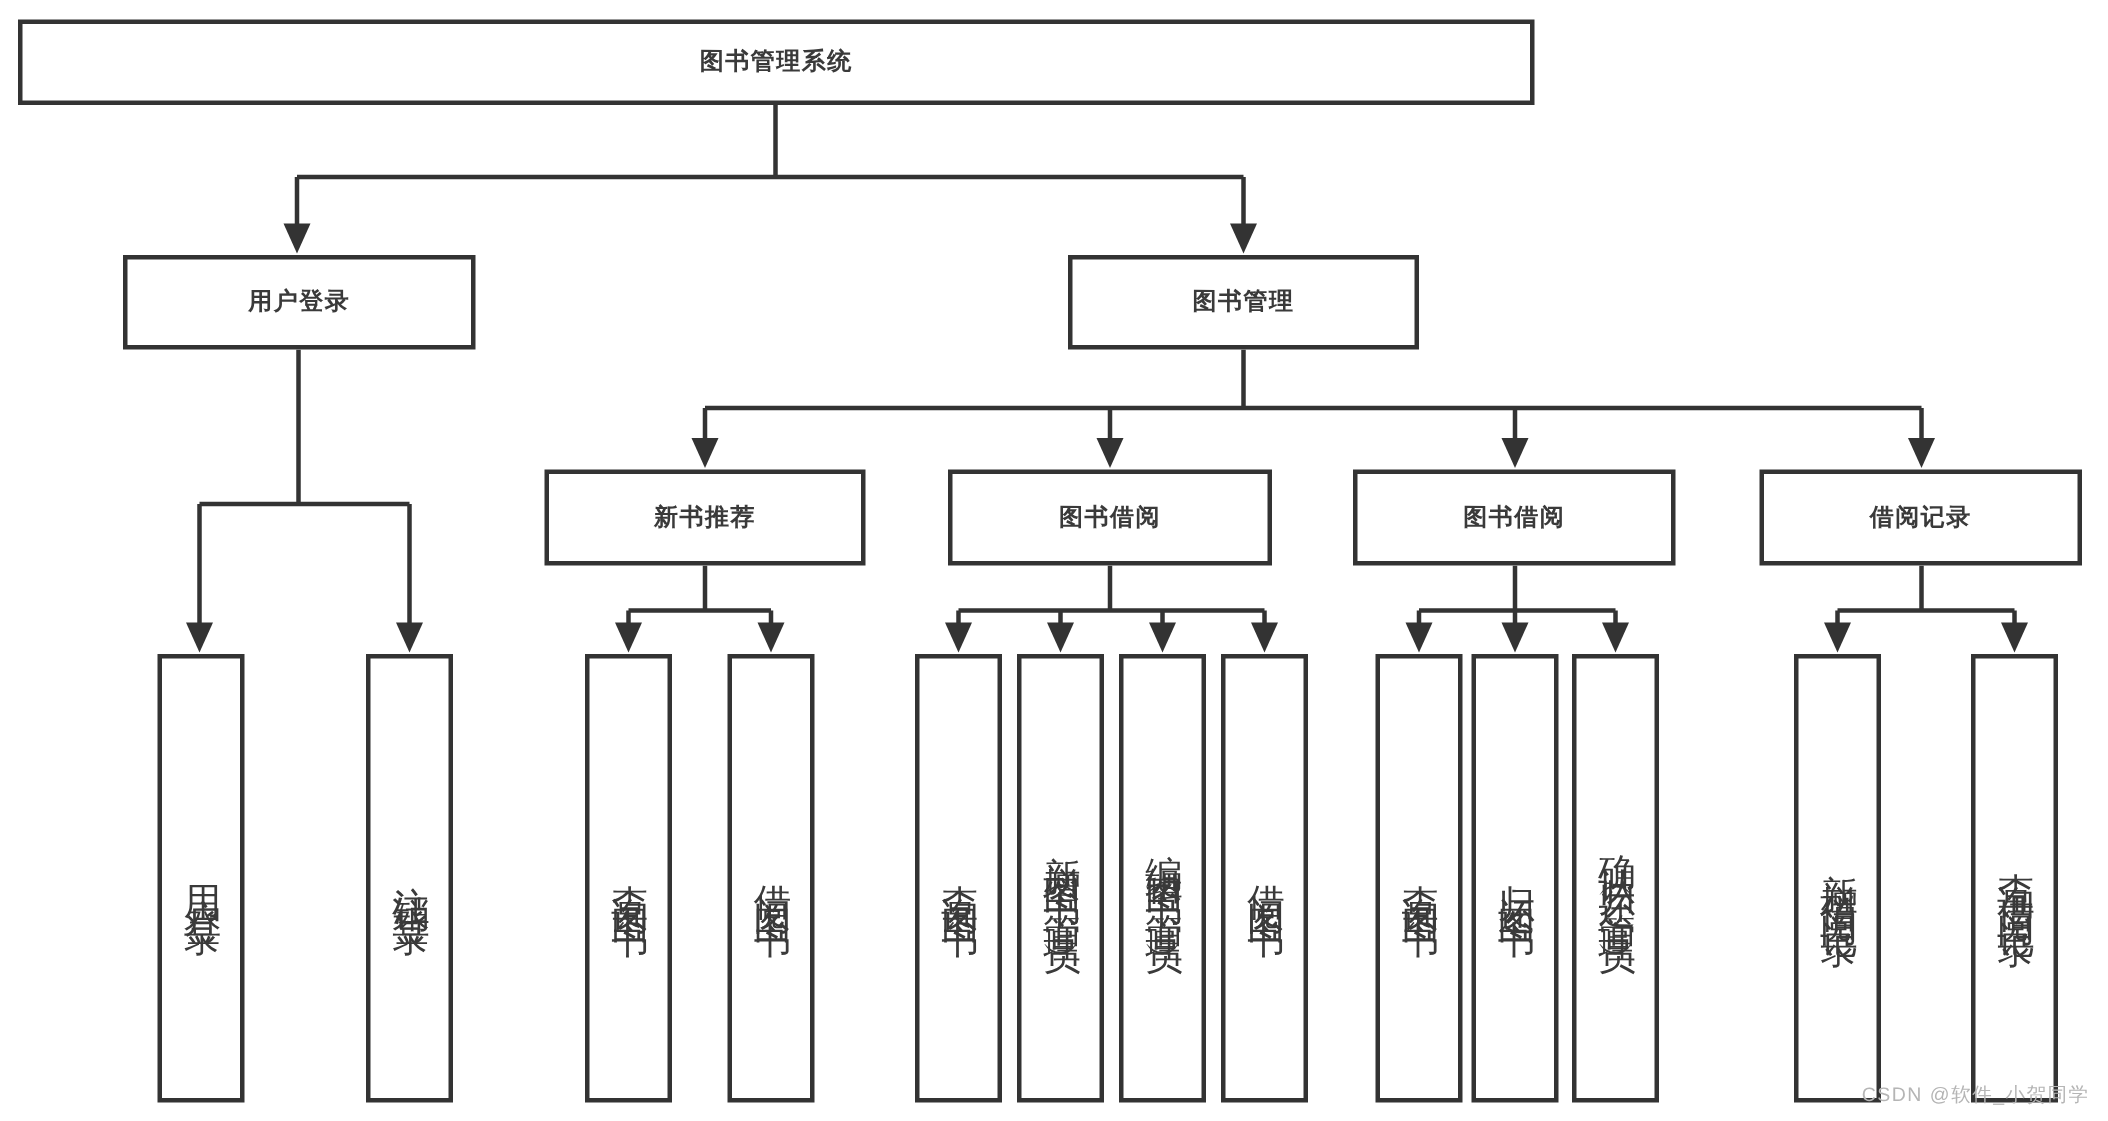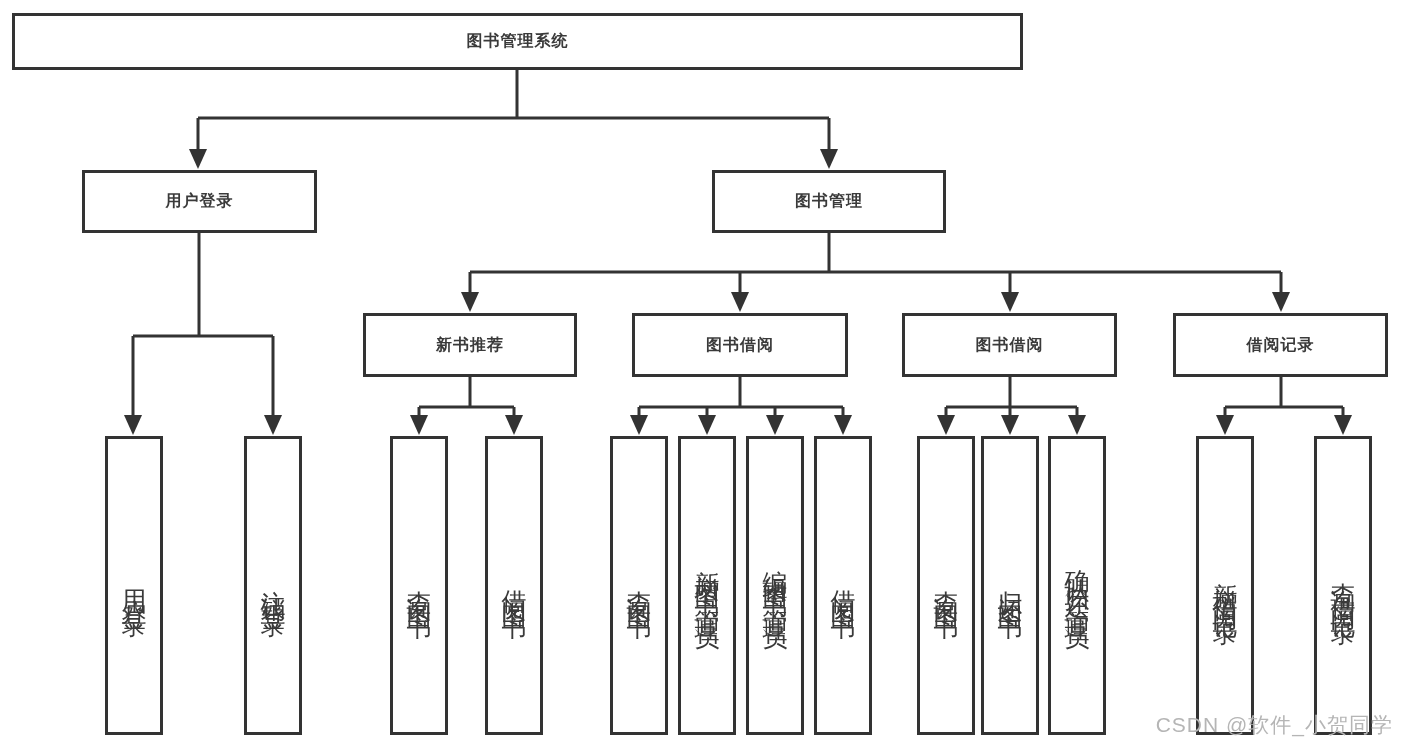--- a/index.html
+++ b/index.html
@@ -31,21 +31,21 @@
     font-size:25px;
     line-height:1;
     letter-spacing:8px;
     white-space:nowrap;
   }
   .watermark{
     position:absolute;
     right:12px;bottom:8px;
     z-index:2;
     color:#b5b5b5;
-    font-size:21px;
+    font-size:13px;
     letter-spacing:1px;
     white-space:nowrap;
   }
 </style>
 </head>
 <body>
 
 <div class="canvas">
 
   <svg class="wires" width="1405" height="747" viewBox="0 0 1405 747">

